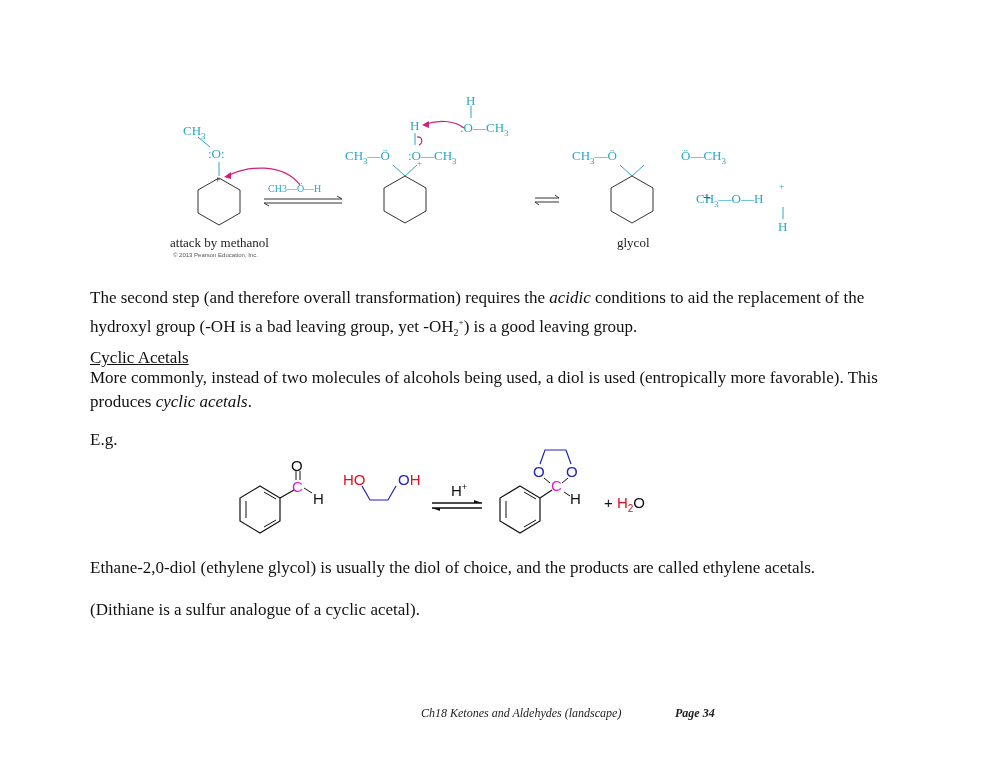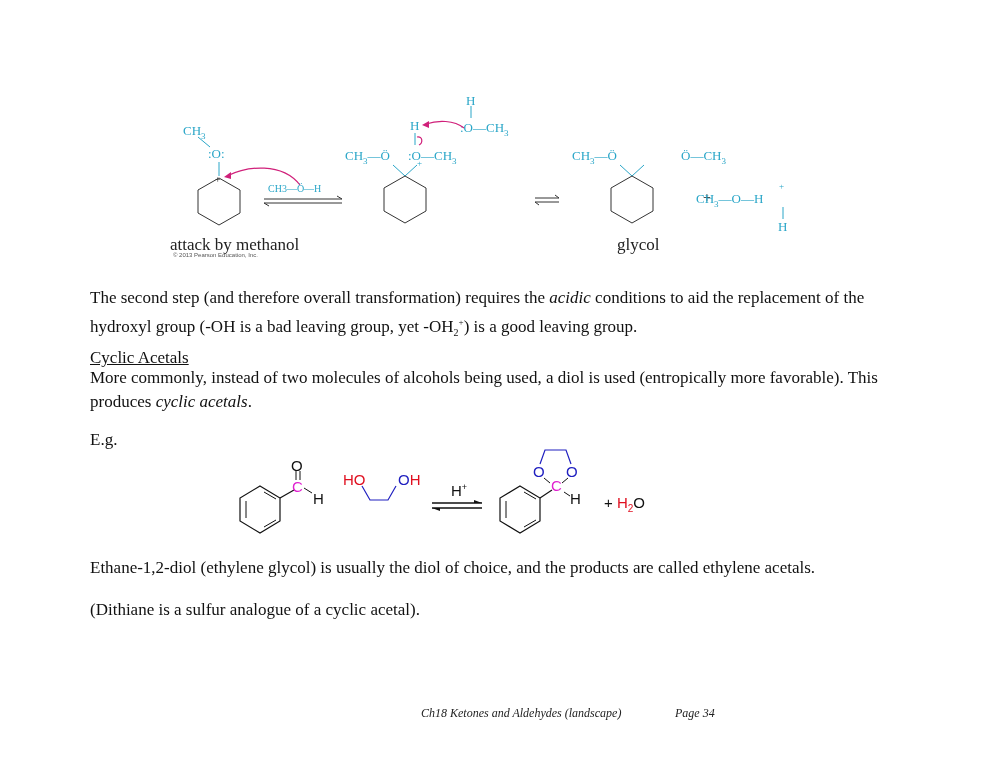--- a/index.html
+++ b/index.html
@@ -1,21 +1,21 @@
 <!DOCTYPE html>
 <html><head>
   <meta charset="utf-8">
   <style>
     html, body { margin: 0; padding: 0; background: #ffffff; }
     body { width: 990px; height: 765px; position: relative; overflow: hidden;
            font-family: "Liberation Serif", "DejaVu Serif", serif; color: #111; }
     .abs { position: absolute; }
     .chem { font-family: "Liberation Serif", serif; color: #2aa6c8; font-size: 13px; white-space: nowrap; }
     .chem sub { font-size: 9px; }
-    .caption { font-family: "Liberation Serif", serif; font-size: 17px; color: #222; }
+    .caption { font-family: "Liberation Serif", serif; font-size: 13px; color: #222; }
     .copy { font-family: "Liberation Sans", sans-serif; font-size: 6px; color: #555; }
     .para { font-size: 17px; line-height: 24px; left: 90px; width: 830px; }
     .para i { font-style: italic; }
     .heading { text-decoration: underline; }
     .footer { font-family: "Liberation Serif", serif; font-style: italic; font-size: 12px; color: #222; }
     .sans { font-family: "Liberation Sans", sans-serif; font-size: 15px; white-space: nowrap; }
     svg { position: absolute; overflow: visible; }
   </style>
 </head>
 <body>
@@ -148,17 +148,17 @@
     <line x1="72" y1="46" x2="78" y2="50" stroke="#111"></line>
   </svg>
   <div class="abs sans" style="left:533px;top:463px;color:#2020c0;">O</div>
   <div class="abs sans" style="left:566px;top:463px;color:#2020c0;">O</div>
   <div class="abs sans" style="left:551px;top:477px;color:#e020d0;">C</div>
   <div class="abs sans" style="left:570px;top:490px;color:#111;">H</div>
 
   <div class="abs sans" style="left:604px;top:494px;color:#111;"><span>+ </span><span style="color:#e01020">H</span><sub style="font-size:10px;color:#e01020;">2</sub><span>O</span></div>
 </div>
 
-<div class="abs para" style="top:556px;">Ethane-1,2-diol (ethylene glycol) is usually the diol of choice, and the products are called ethylene acetals.</div>
+<div class="abs para" style="top:556px;">Ethane-2,0-diol (ethylene glycol) is usually the diol of choice, and the products are called ethylene acetals.</div>
 <div class="abs para" style="top:598px;">(Dithiane is a sulfur analogue of a cyclic acetal).</div>
 
 <div class="abs footer" style="left:421px;top:706px;text-align:right;">Ch18 Ketones and Aldehydes (landscape)</div>
-<div class="abs footer" style="left:675px;top:706px;">Page 34</div>
+<div class="abs footer" style="left:675px;top:706px;font-weight:bold;">Page 34</div>
 
 </body></html>

